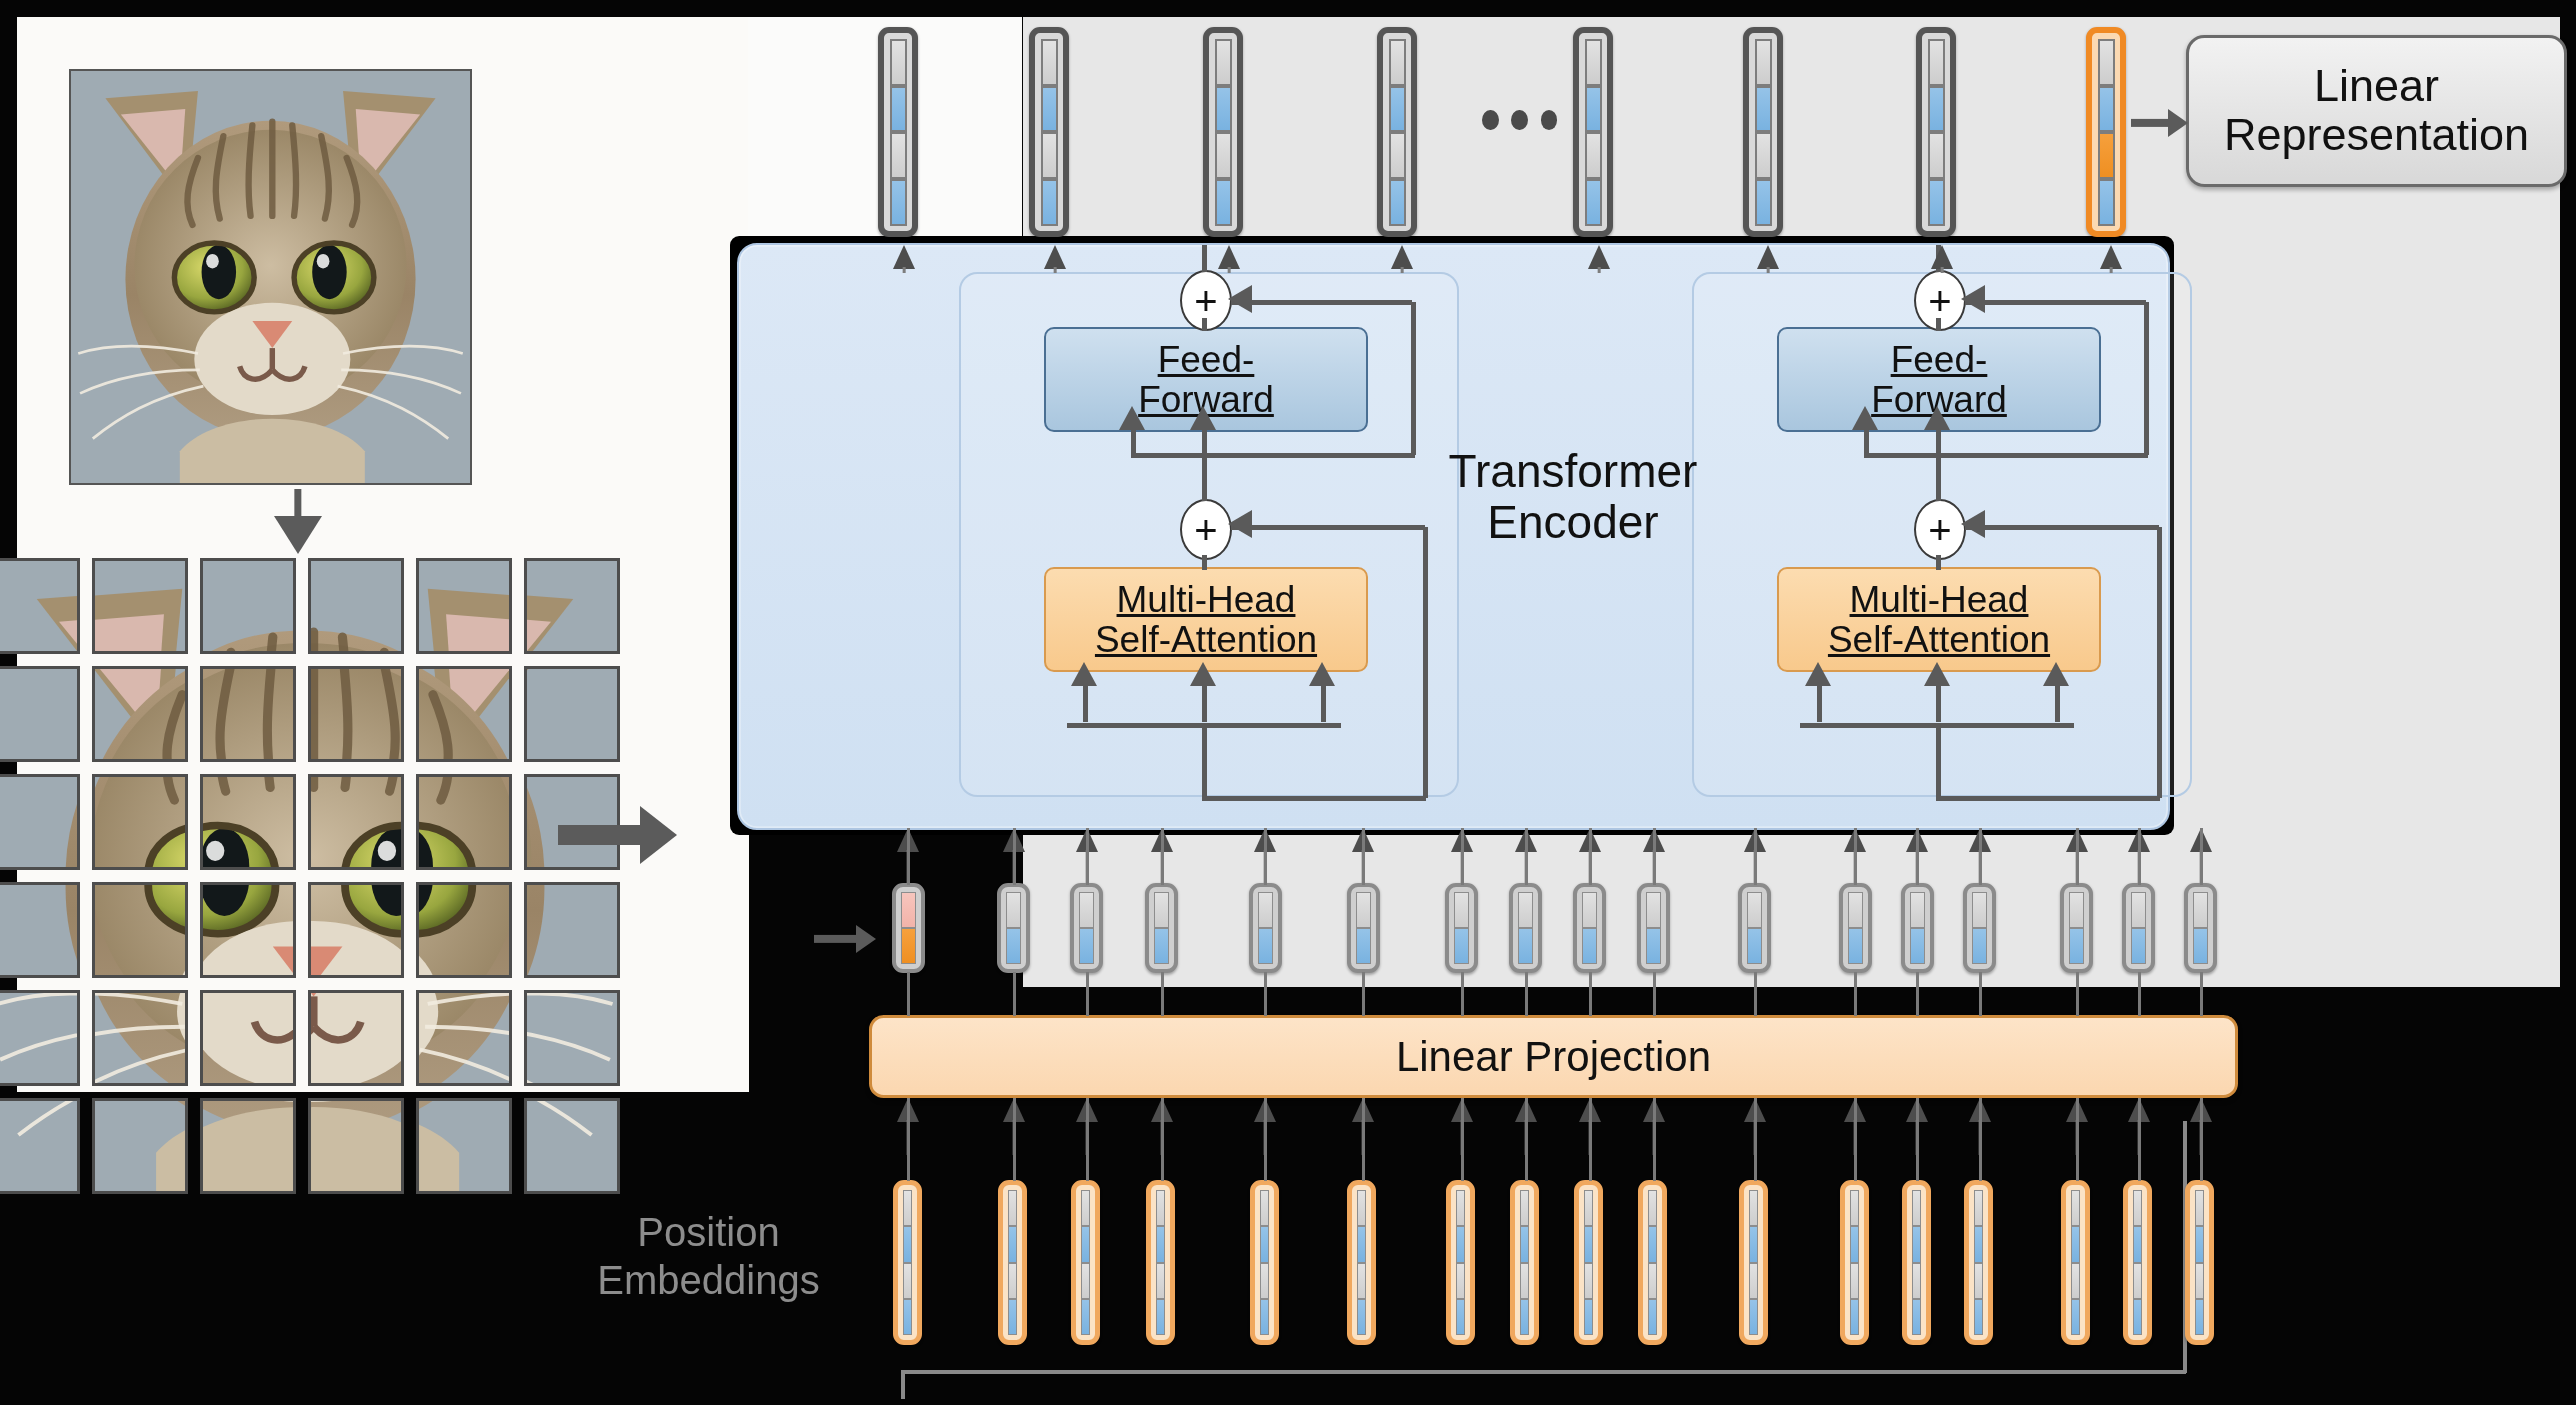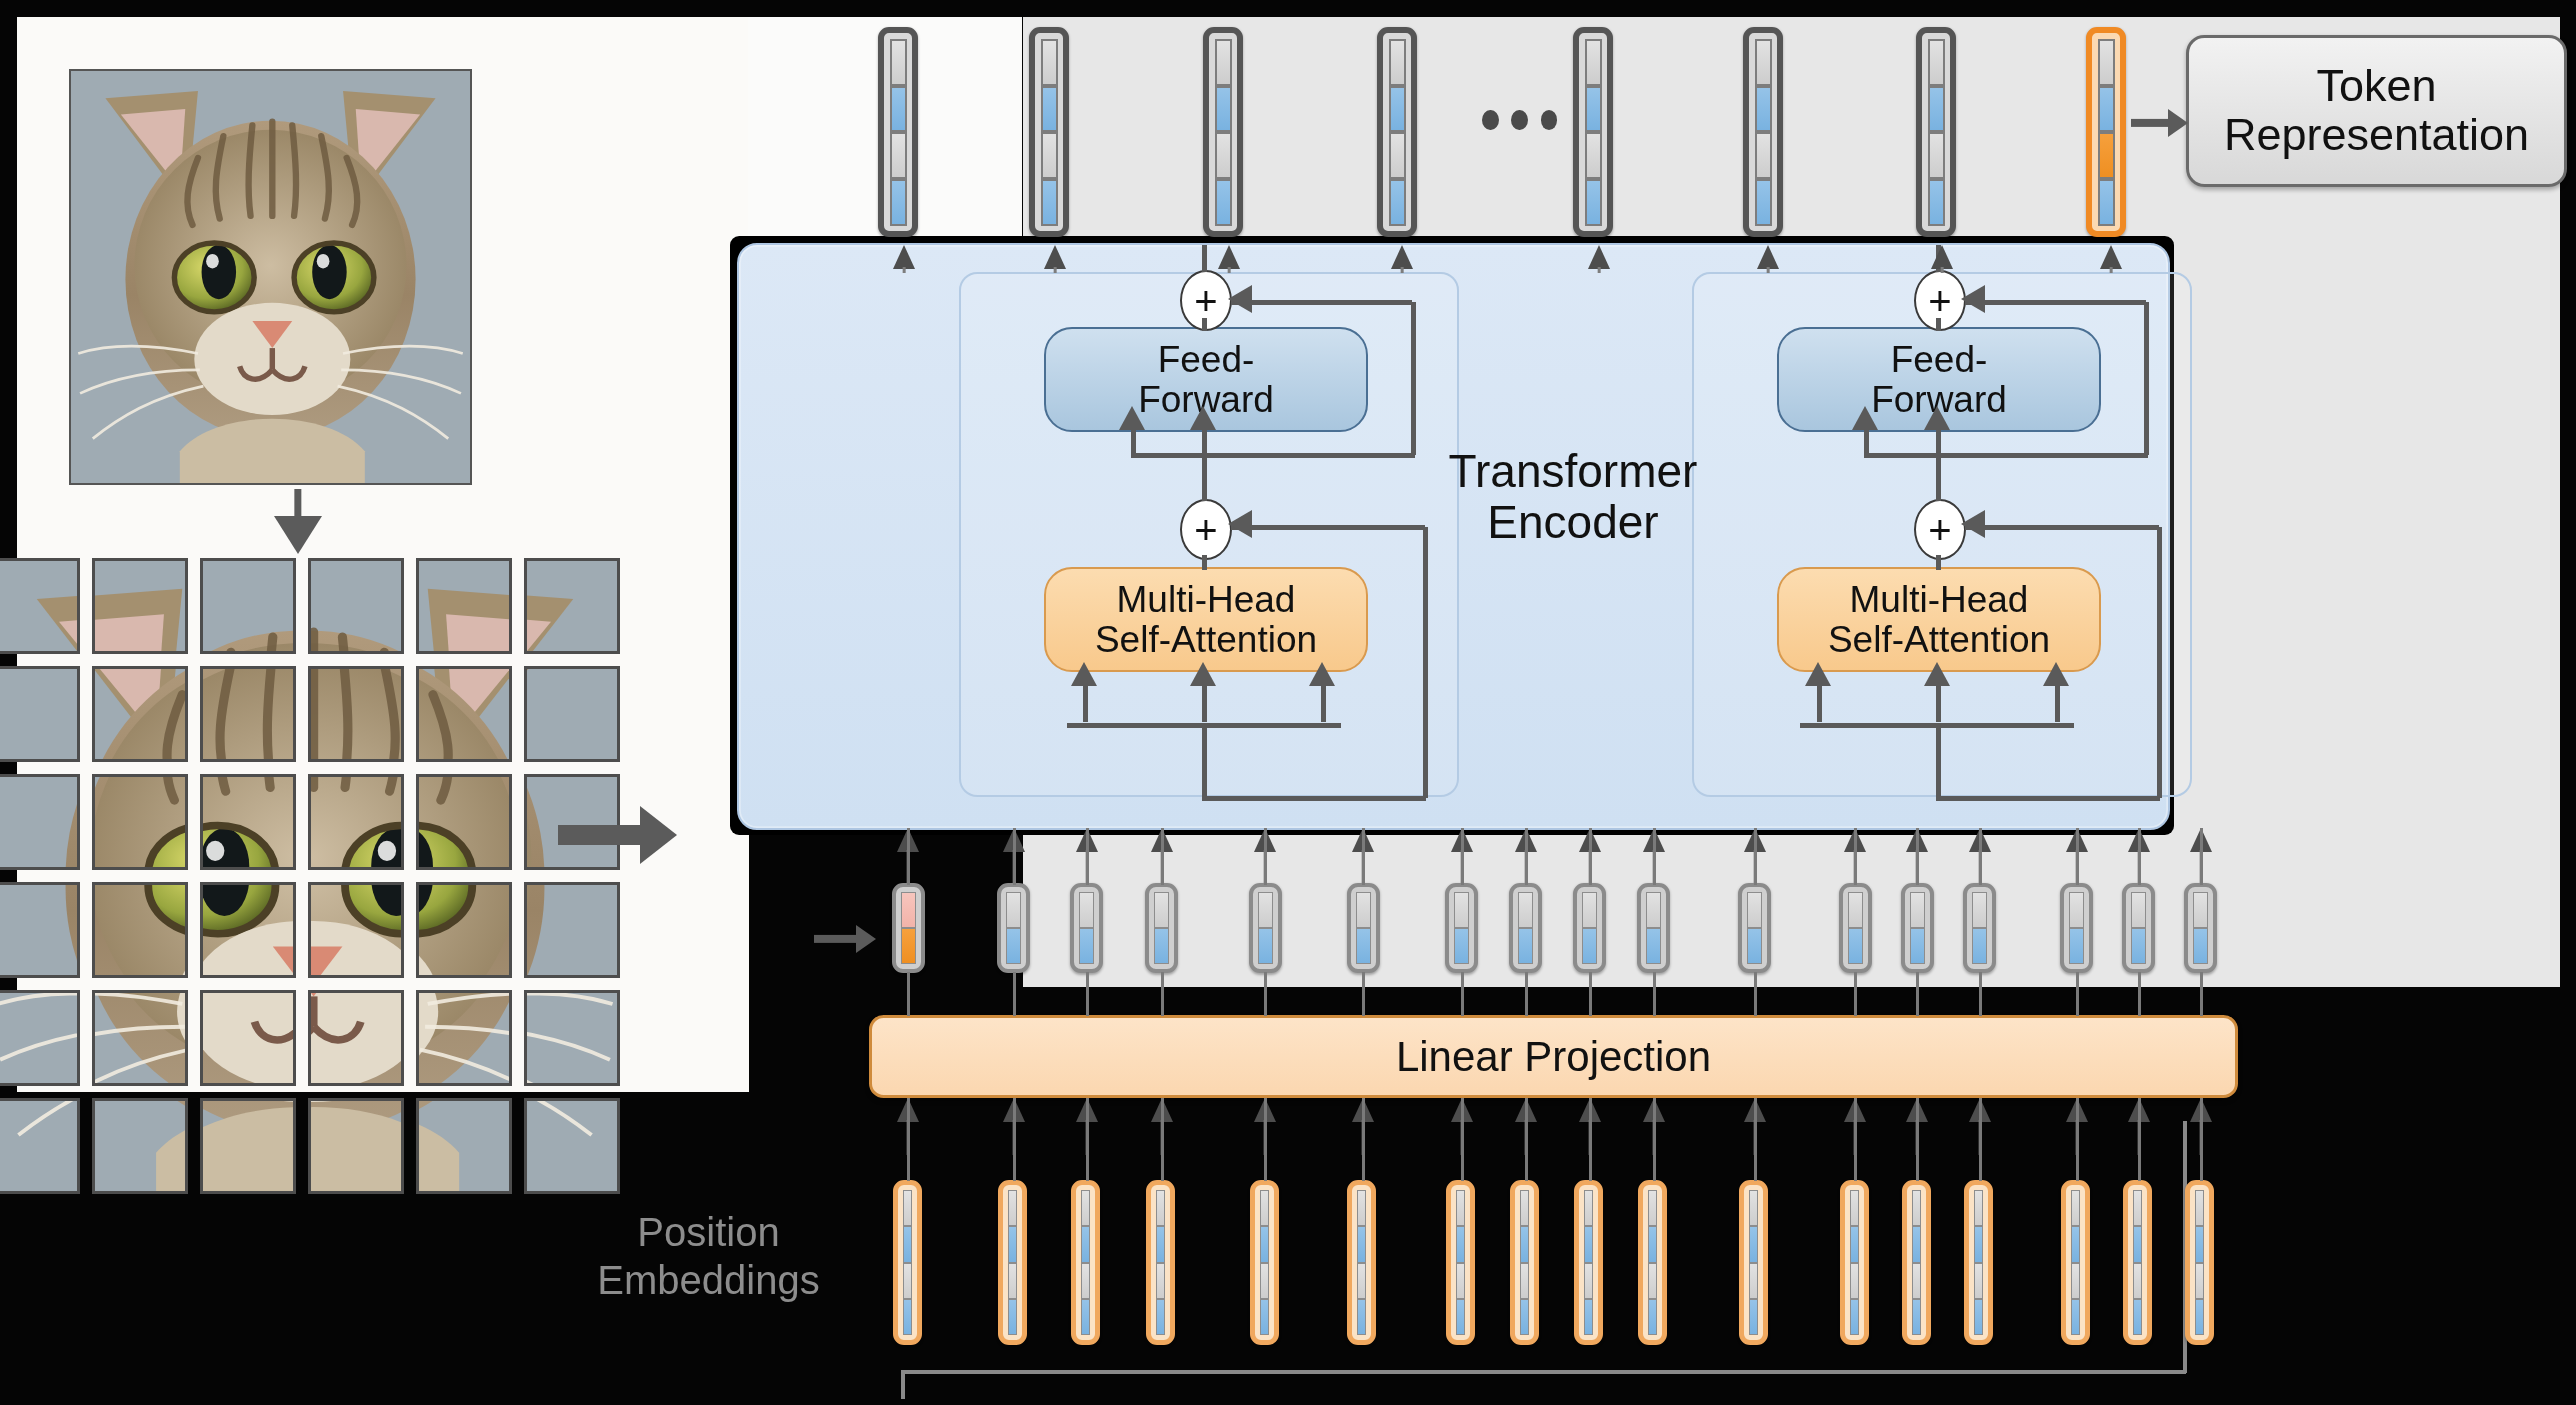--- a/index.html
+++ b/index.html
@@ -48,21 +48,21 @@
 
   
   #encoder-outerframe{position:absolute;left:730px;top:236px;width:1444px;height:599px;background:#000;border-radius:9.1px;}
   #encoder-panel{position:absolute;left:737px;top:243px;width:1429px;height:583px;
       background:linear-gradient(180deg,#dce8f6,#cfe0f2);border:2.7px solid #aec6e2;border-radius:20px;
       box-shadow:inset 0 0 0 1.8px rgba(255,255,255,.35);}
   .enc-block{position:absolute;top:27.4px;width:496px;height:521px;border:2.7px solid #b4cbe4;border-radius:18.3px;background:rgba(255,255,255,.12);}
   #enc-block-1{left:220px;}
   #enc-block-2{left:953px;}
 
-  .node-box{position:absolute;border-radius:28px;display:flex;align-items:center;justify-content:center;text-align:center;line-height:1.06;font-size:37px;color:#111;}
+  .node-box{position:absolute;border-radius:10px;display:flex;align-items:center;justify-content:center;text-align:center;line-height:1.06;font-size:37px;color:#111;text-decoration:underline;}
   .ff{background:linear-gradient(180deg,#cfe0ef,#a9c6de);border:2.7px solid #4a6f93;width:320px;height:101px;}
   .mhsa{background:linear-gradient(180deg,#fcdcb0,#f8c98c);border:2.7px solid #d99a4e;width:320px;height:101px;}
 
   .plus{position:absolute;width:48px;height:57px;border-radius:50%;background:#fff;border:2.7px solid #3a3a3a;
         display:flex;align-items:center;justify-content:center;font-size:40px;color:#111;line-height:1;}
 
   .wire{position:absolute;background:#5a5a5a;}
   .wire.v{width:4.6px;} .wire.h{height:4.6px;}
   .tri-up{position:absolute;width:0;height:0;border-left:13.7px solid transparent;border-right:13.7px solid transparent;border-bottom:24px solid #5a5a5a;}
   .tri-left{position:absolute;width:0;height:0;border-top:14.6px solid transparent;border-bottom:14.6px solid transparent;border-right:24px solid #5a5a5a;}
@@ -2597,21 +2597,21 @@
     <div class="shaft" style="width:87px;"></div>
     <div class="head" style="left:82px;"></div>
   </div>
 
   <div class="sm-arrow-right" style="left:814px;top:924px;width:64px;height:29px;">
     <div class="shaft" style="width:46px;"></div>
     <div class="head" style="left:42px;"></div>
   </div>
 
   <div class="labelbox" id="image-rep-box">
-    <span style="white-space:pre-line">Token
+    <span style="white-space:pre-line">Linear
 Representation</span>
   </div>
   <div class="sm-arrow-right" style="left:2131px;top:108px;width:59px;height:29px;">
     <div class="shaft" style="width:40px;"></div>
     <div class="head" style="left:37px;"></div>
   </div>
 
   <div id="encoder-outerframe"></div>
   <div id="encoder-panel">
     <div class="enc-block" id="enc-block-1"></div>

